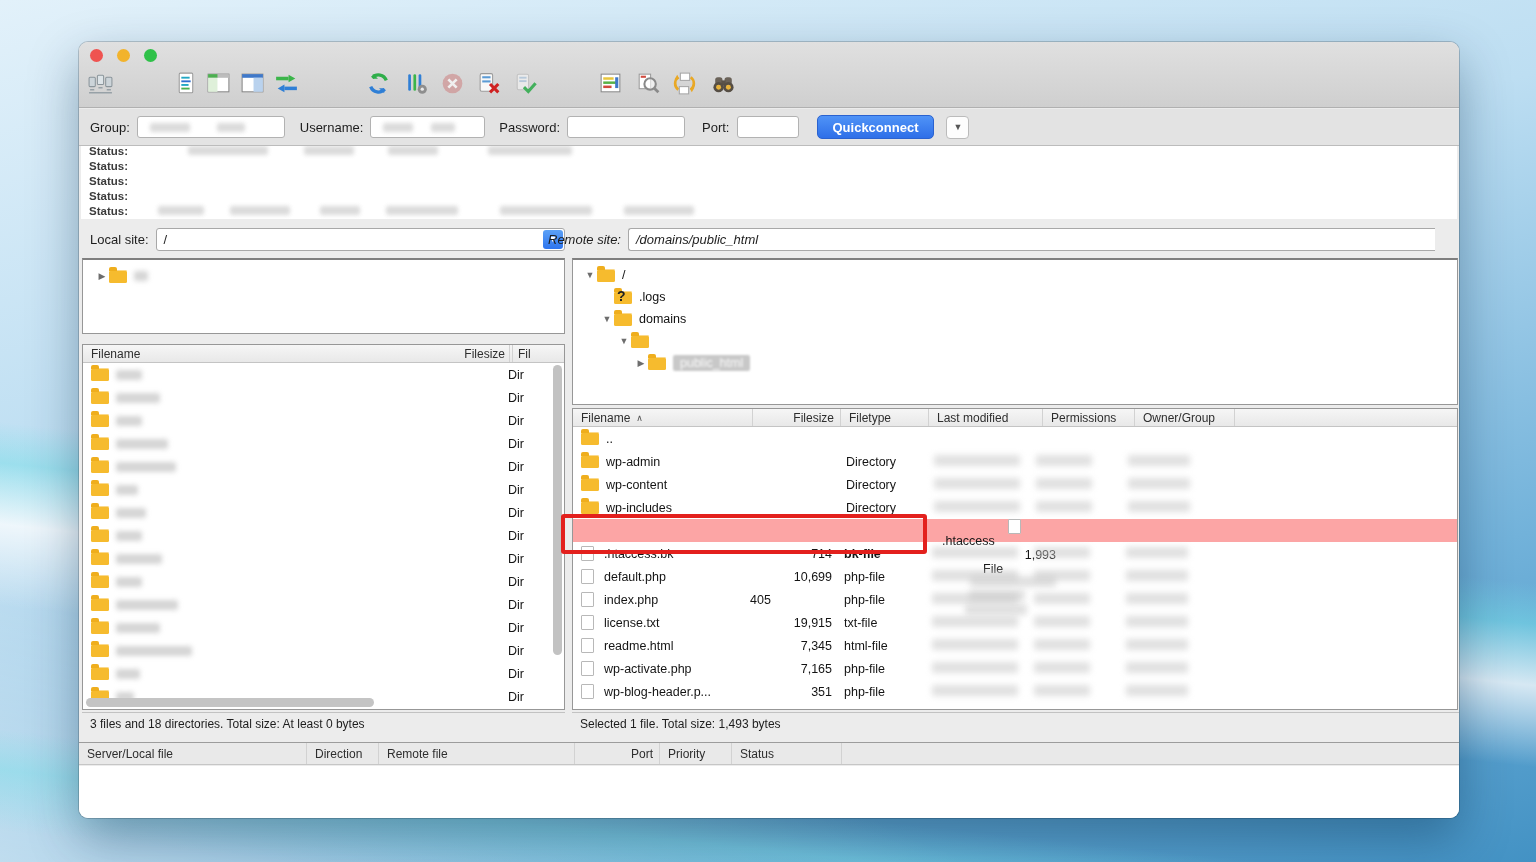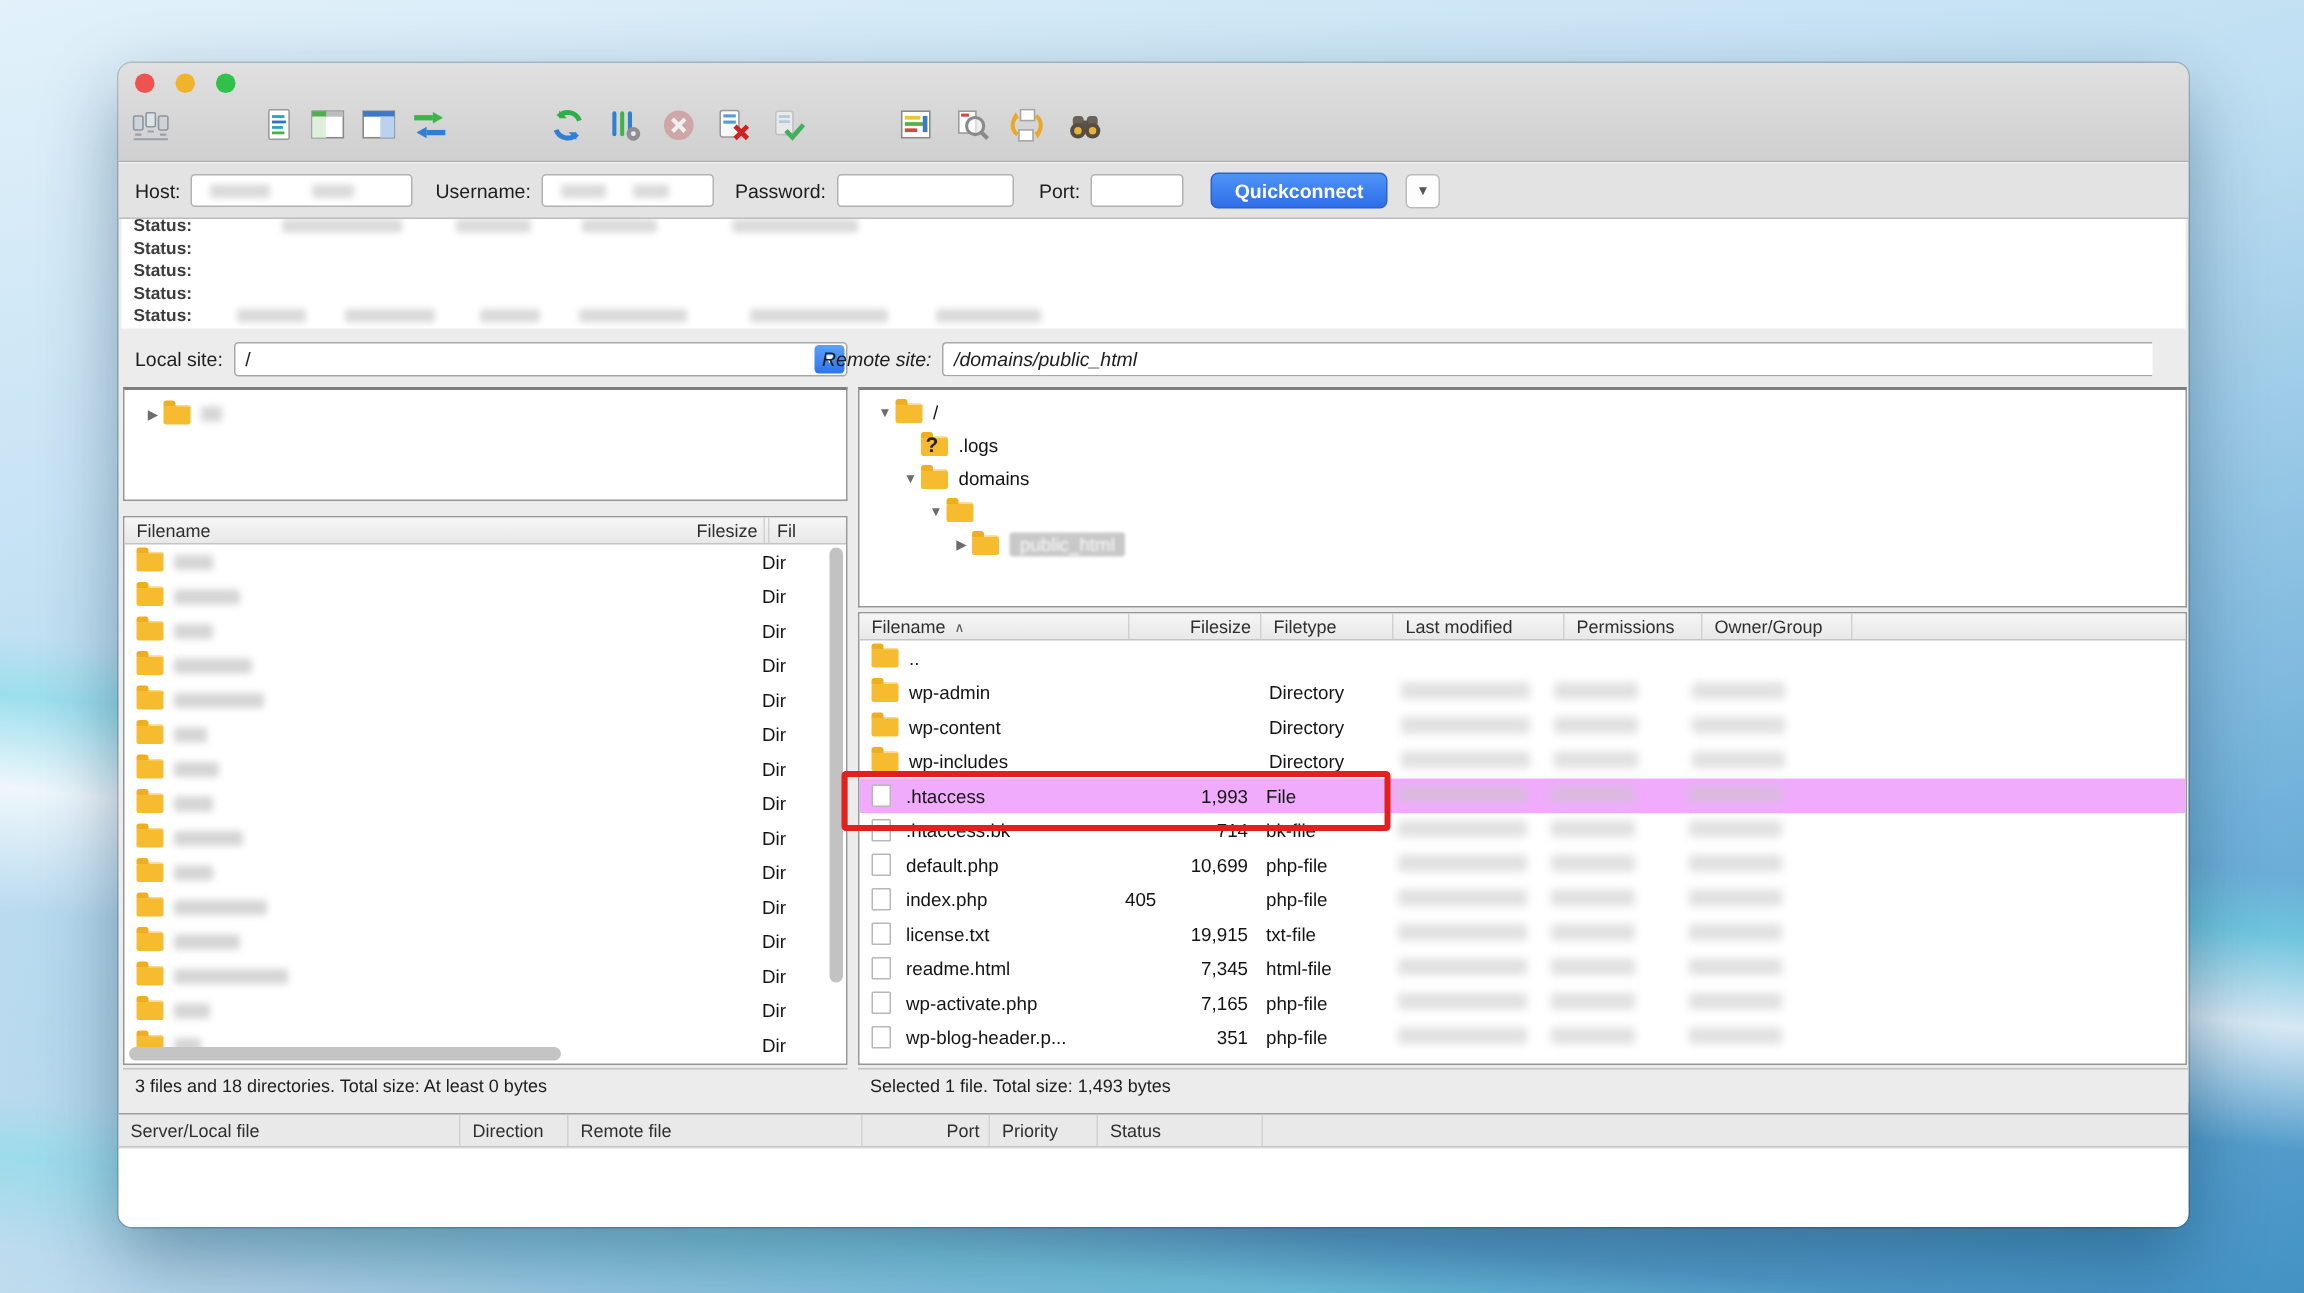--- a/index.html
+++ b/index.html
@@ -81,21 +81,21 @@
     margin-left:2px; margin-right:10px; }
   .ficon.q::after { content:"?"; position:absolute; top:-3px; left:3px; font-size:14px; font-weight:bold; color:#222; }
 
   
   .list-header { display:flex; align-items:center; height:18px; background:linear-gradient(#f6f6f6,#e8e8e8);
     border-bottom:1px solid #c4c4c4; font-size:12px; color:#2e2e2e; }
   .hc { padding-left:8px; border-right:1px solid #d2d2d2; height:100%; display:flex; align-items:center; }
   .sort-caret { margin-left:6px; font-size:9px; color:#555; }
 
   .file-row { height:23px; display:flex; align-items:center; font-size:12.5px; color:#141414; }
-  .file-row.selected { background:#f0abfc; }
+  .file-row.selected { background:#fca5a5;flex-direction:column; }
   .file-row .cell { flex:none; }
   .meta-smudges .smudge { filter:blur(3px); opacity:.55; height:11px; }
   .file-row.no-meta .meta-smudges .smudge, .file-row.no-meta .msz { visibility:hidden; }
 
   
   .vscroll { position:absolute; top:20px; right:2px; bottom:14px; width:9px; }
   .vscroll .thumb { position:absolute; top:0; left:0; width:9px; height:88%; background:#c2c2c2; border-radius:5px; }
   .hscroll { position:absolute; left:3px; right:14px; bottom:2px; height:9px; }
   .hscroll .thumb { position:absolute; top:0; left:0; height:9px; width:62%; background:#c4c4c4; border-radius:5px; }
 
@@ -245,21 +245,21 @@
               <circle cx="8.3" cy="16.5" r="5" fill="#564e44"></circle>
               <circle cx="17.7" cy="16.5" r="5" fill="#564e44"></circle>
               <circle cx="8.3" cy="16.5" r="2.4" fill="#e8b33c"></circle>
               <circle cx="17.7" cy="16.5" r="2.4" fill="#e8b33c"></circle>
             </svg>
         </span>
       </div>
     </div>
 
     <div class="qc-bar">
-      <span class="qc-label">Host:</span>
+      <span class="qc-label">Group:</span>
       <span class="qc-input" style="width:148px">
         <span class="smudge" style="width:40px;margin:6px 0 0 12px"></span>
         <span class="smudge" style="width:28px;margin:6px 0 0 24px"></span>
       </span>
       <span class="qc-label" style="margin-left:15px">Username:</span>
       <span class="qc-input" style="width:115px">
         <span class="smudge" style="width:30px;margin:6px 0 0 12px"></span>
         <span class="smudge" style="width:24px;margin:6px 0 0 14px"></span>
       </span>
       <span class="qc-label" style="margin-left:14px">Password:</span>
@@ -498,21 +498,21 @@
             <span class="cell msz" style="width:82px; text-align:right;">1,993</span>
             <span class="cell" style="width:88px; padding-left:12px;">File</span>
             <span class="cell meta-smudges" style="width:114px; padding-left:12px;"><span class="smudge" style="width:86px"></span></span>
             <span class="cell meta-smudges" style="width:92px"><span class="smudge" style="width:56px"></span></span>
             <span class="cell meta-smudges" style="width:100px"><span class="smudge" style="width:62px"></span></span>
           </div>
           <div class="file-row">
             <span class="ficon row-icon cell i-file" style="margin-left:8px"></span>
             <span class="cell" style="width:146px">.htaccess.bk</span>
             <span class="cell msz" style="width:82px; text-align:right;">714</span>
-            <span class="cell" style="width:88px; padding-left:12px;">bk-file</span>
+            <span class="cell" style="width:88px; padding-left:12px;font-weight:bold;">bk-file</span>
             <span class="cell meta-smudges" style="width:114px; padding-left:12px;"><span class="smudge" style="width:86px"></span></span>
             <span class="cell meta-smudges" style="width:92px"><span class="smudge" style="width:56px"></span></span>
             <span class="cell meta-smudges" style="width:100px"><span class="smudge" style="width:62px"></span></span>
           </div>
           <div class="file-row">
             <span class="ficon row-icon cell i-file" style="margin-left:8px"></span>
             <span class="cell" style="width:146px">default.php</span>
             <span class="cell msz" style="width:82px; text-align:right;">10,699</span>
             <span class="cell" style="width:88px; padding-left:12px;">php-file</span>
             <span class="cell meta-smudges" style="width:114px; padding-left:12px;"><span class="smudge" style="width:86px"></span></span>

